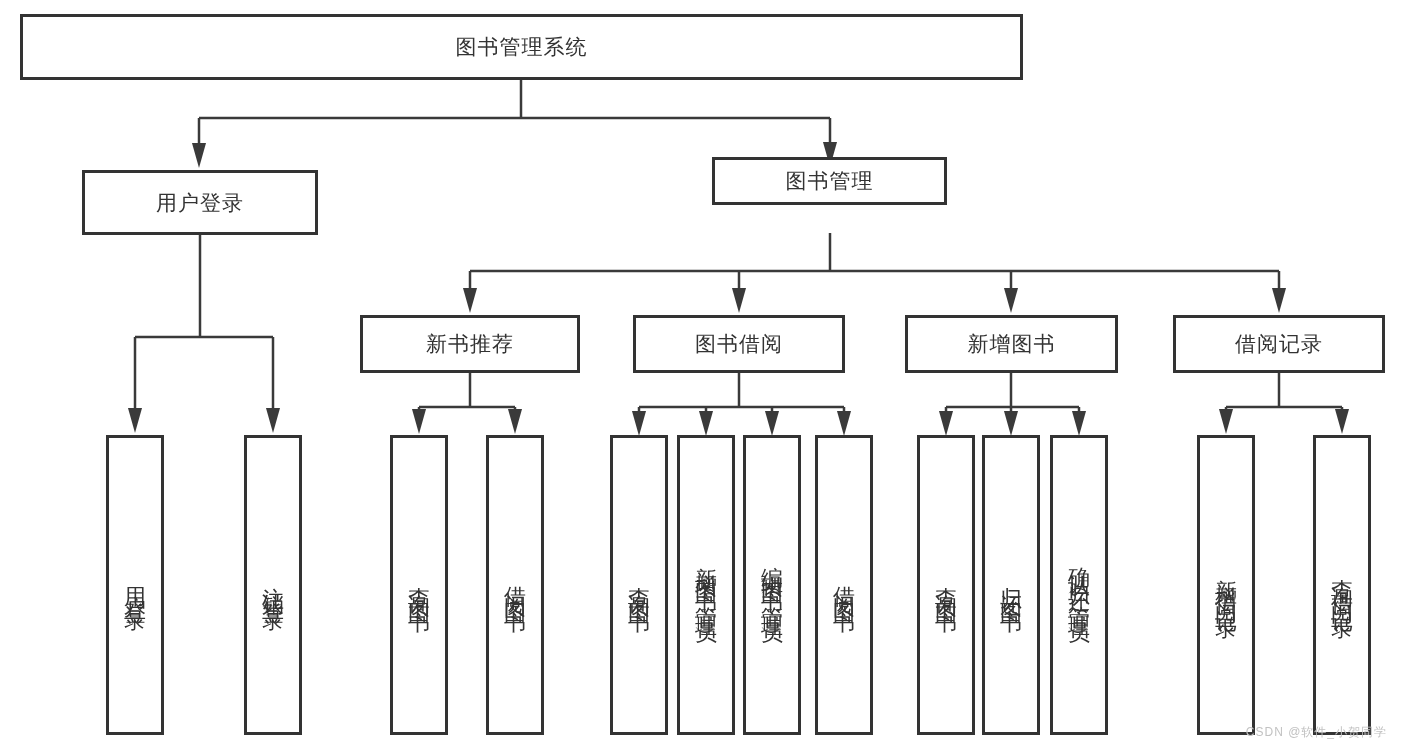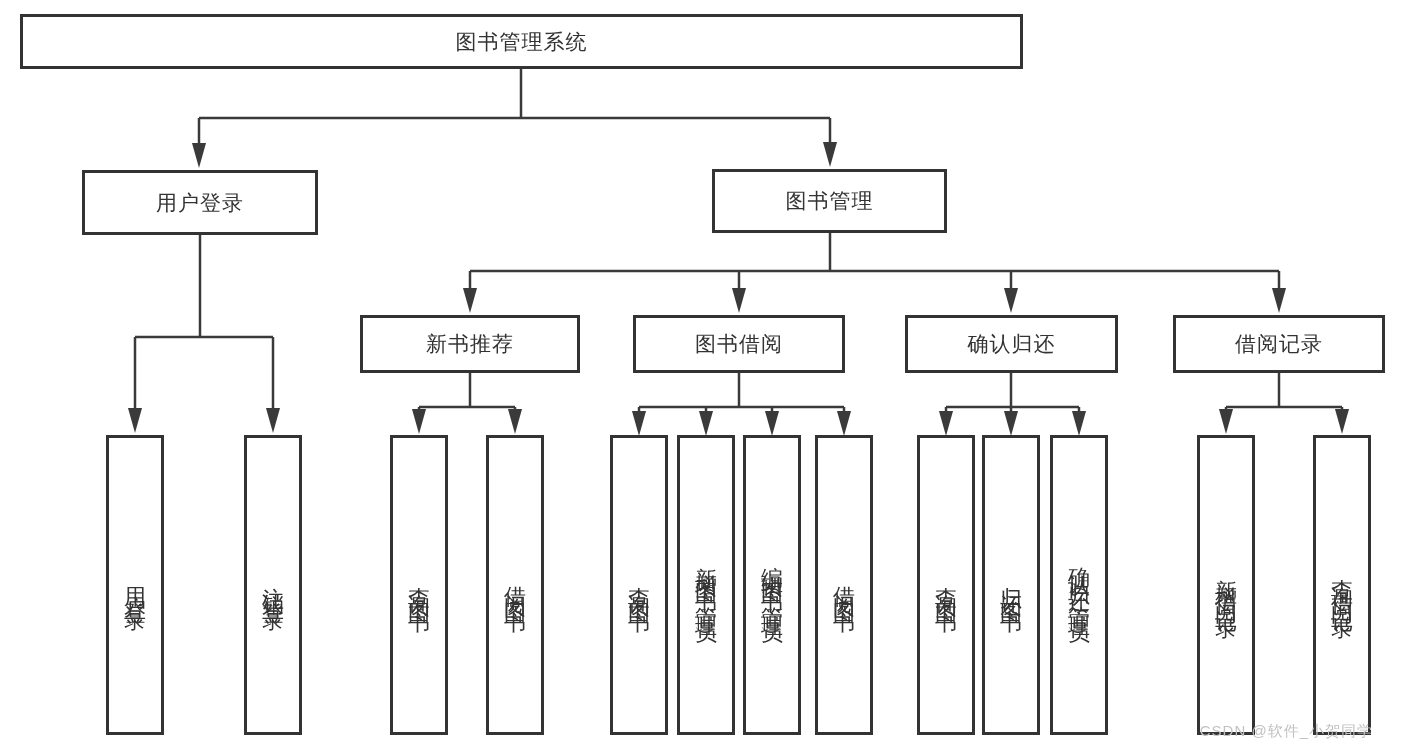--- a/index.html
+++ b/index.html
@@ -25,23 +25,23 @@
   .node{
     position:absolute;
     box-sizing:border-box;
     background:var(--bg-color);
     border:3px solid var(--border-color);
     display:flex;align-items:center;justify-content:center;
     font-size:21px;
     letter-spacing:1px;
     white-space:nowrap;
   }
-  .node.root{left:20px;top:14px;width:1003px;height:55px;}
+  .node.root{left:20px;top:14px;width:1003px;height:66px;}
   .node.l2a{left:82px;top:170px;width:236px;height:65px;}
-  .node.l2b{left:712px;top:169px;width:235px;height:64px;}
+  .node.l2b{left:712px;top:157px;width:235px;height:48px;}
   .node.l3{top:315px;height:58px;}
   .node.l3.s0{left:360px;width:220px;}
   .node.l3.s1{left:633px;width:212px;}
   .node.l3.s2{left:905px;width:213px;}
   .node.l3.s3{left:1173px;width:212px;}
 
   .leaf{
     position:absolute;
     top:435px;width:58px;height:300px;
     box-sizing:border-box;
@@ -54,22 +54,22 @@
     line-height:1;
   }
   .leaf.p0{left:106px;} .leaf.p1{left:244px;}
   .leaf.p2{left:390px;} .leaf.p3{left:486px;}
   .leaf.p4{left:610px;} .leaf.p5{left:677px;} .leaf.p6{left:743px;} .leaf.p7{left:815px;}
   .leaf.p8{left:917px;} .leaf.p9{left:982px;} .leaf.p10{left:1050px;}
   .leaf.p11{left:1197px;} .leaf.p12{left:1313px;}
 
   .watermark{
     position:absolute;
-    right:32px;bottom:6px;
-    font-size:15px;
+    right:18px;bottom:6px;
+    font-size:12px;
     color:var(--watermark-color);
     letter-spacing:1px;
   }
 </style>
 </head>
 <body>
 
 <div class="stage">
 
   <svg class="connectors" width="1405" height="747" viewBox="0 0 1405 747">
@@ -134,21 +134,21 @@
       <polygon points="1335,409 1349,409 1342,434"></polygon>
   </svg>
 
   <div class="node root">图书管理系统</div>
 
   <div class="node l2a">用户登录</div>
   <div class="node l2b">图书管理</div>
 
   <div class="node l3 s1">图书借阅</div>
   <div class="node l3 s0">新书推荐</div>
-  <div class="node l3 s2">确认归还</div>
+  <div class="node l3 s2">新增图书</div>
   <div class="node l3 s3">借阅记录</div>
 
   <div class="leaf p0">用户登录</div>
   <div class="leaf p1">注销登录</div>
 
   <div class="leaf p2">查询图书</div>
   <div class="leaf p3">借阅图书</div>
 
   <div class="leaf p4">查询图书</div>
   <div class="leaf p5">新增图书（管理员）</div>

